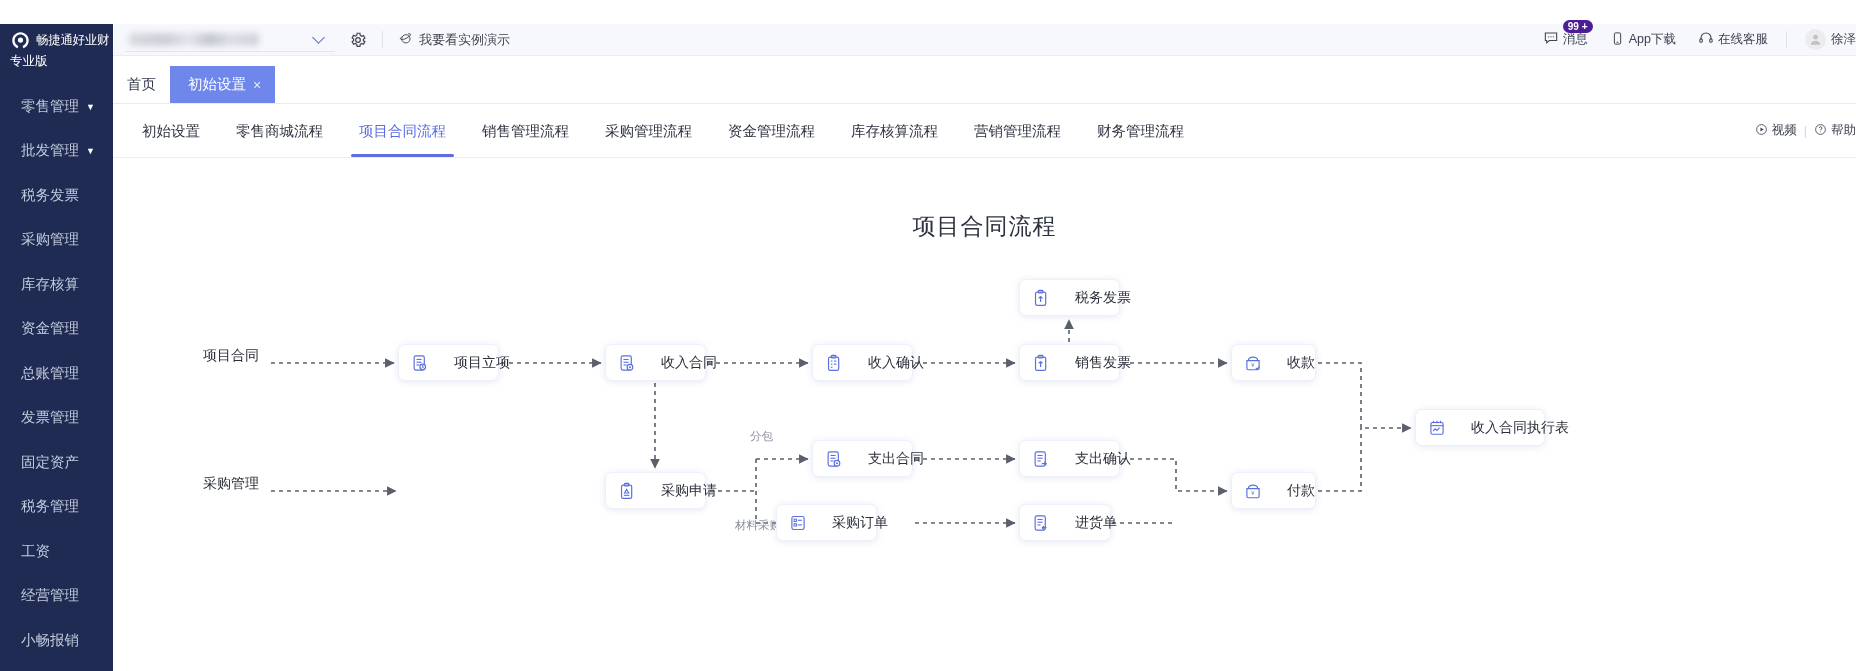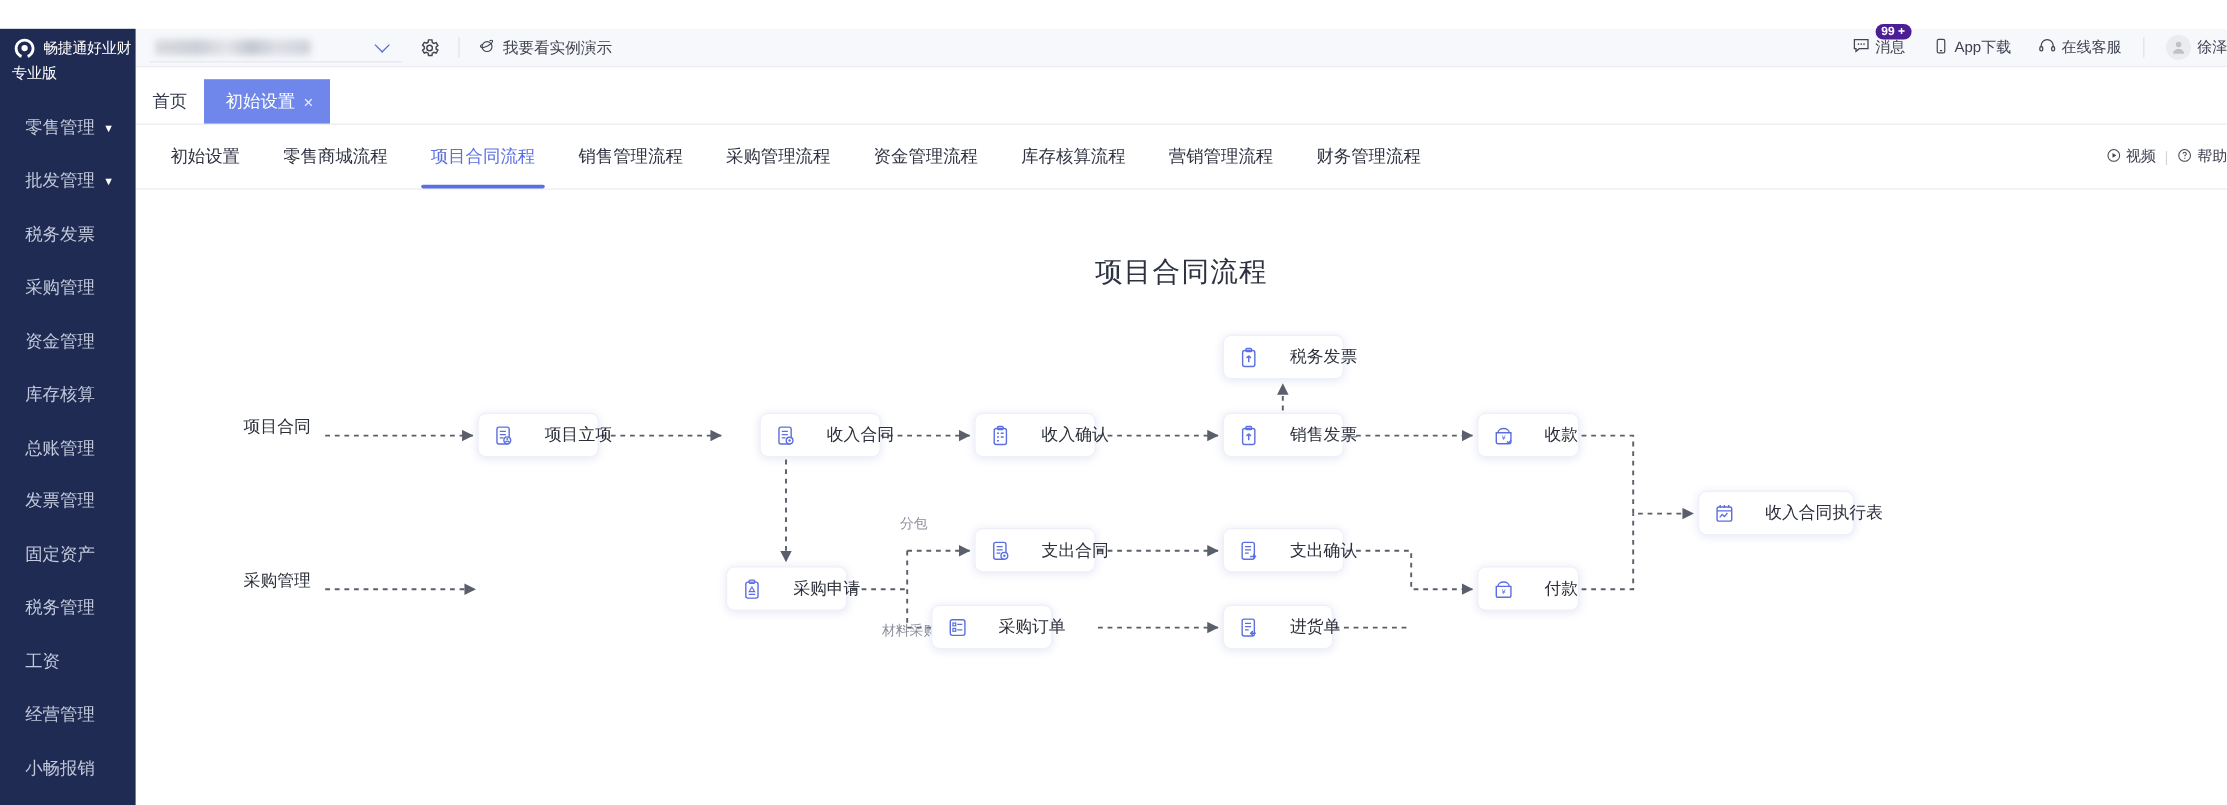--- a/index.html
+++ b/index.html
@@ -206,24 +206,24 @@
         <span>批发管理</span>
         <span class="nav-caret">▼</span>
       </div>
       <div class="nav-item">
         <span>税务发票</span>
       </div>
       <div class="nav-item">
         <span>采购管理</span>
       </div>
       <div class="nav-item">
+        <span>库存核算</span>
+      </div>
+      <div class="nav-item">
         <span>资金管理</span>
-      </div>
-      <div class="nav-item">
-        <span>库存核算</span>
       </div>
       <div class="nav-item">
         <span>总账管理</span>
       </div>
       <div class="nav-item">
         <span>发票管理</span>
       </div>
       <div class="nav-item">
         <span>固定资产</span>
       </div>
@@ -410,21 +410,21 @@
             <rect x="3.5" y="2.5" width="13" height="18" rx="2.2" fill="none" stroke="#5b6fe0" stroke-width="1.5"></rect>
             <line x1="6.5" y1="7" x2="13" y2="7" stroke="#5b6fe0" stroke-width="1.4"></line>
             <line x1="6.5" y1="10.5" x2="13" y2="10.5" stroke="#5b6fe0" stroke-width="1.4"></line>
             <line x1="6.5" y1="14" x2="10.5" y2="14" stroke="#5b6fe0" stroke-width="1.4"></line>
             <circle cx="14.5" cy="16.5" r="3.6" fill="#fff" stroke="#5b6fe0" stroke-width="1.5"></circle>
             <circle cx="14.5" cy="15.2" r="1.1" fill="#5b6fe0"></circle>
             <path d="M12.4 18.6a2.4 2.4 0 0 1 4.2 0" stroke="#5b6fe0" stroke-width="1.2" fill="none"></path>
           </svg>
           <span class="nlabel">项目立项</span>
         </div>
-        <div class="node" style="left: 520px; top: 186px; width: 101px;">
+        <div class="node" style="left: 492px; top: 186px; width: 101px;">
           <svg class="nicon" viewBox="0 0 22 23">
             <rect x="3.5" y="2.5" width="13" height="18" rx="2.2" fill="none" stroke="#5b6fe0" stroke-width="1.5"></rect>
             <line x1="6.5" y1="7" x2="13" y2="7" stroke="#5b6fe0" stroke-width="1.4"></line>
             <line x1="6.5" y1="10.5" x2="13" y2="10.5" stroke="#5b6fe0" stroke-width="1.4"></line>
             <line x1="6.5" y1="14" x2="10.5" y2="14" stroke="#5b6fe0" stroke-width="1.4"></line>
             <circle cx="14.8" cy="16.8" r="3.6" fill="#fff" stroke="#5b6fe0" stroke-width="1.5"></circle>
             <circle cx="14.8" cy="16.8" r="1.3" fill="#5b6fe0"></circle>
           </svg>
           <span class="nlabel">收入合同</span>
         </div>

